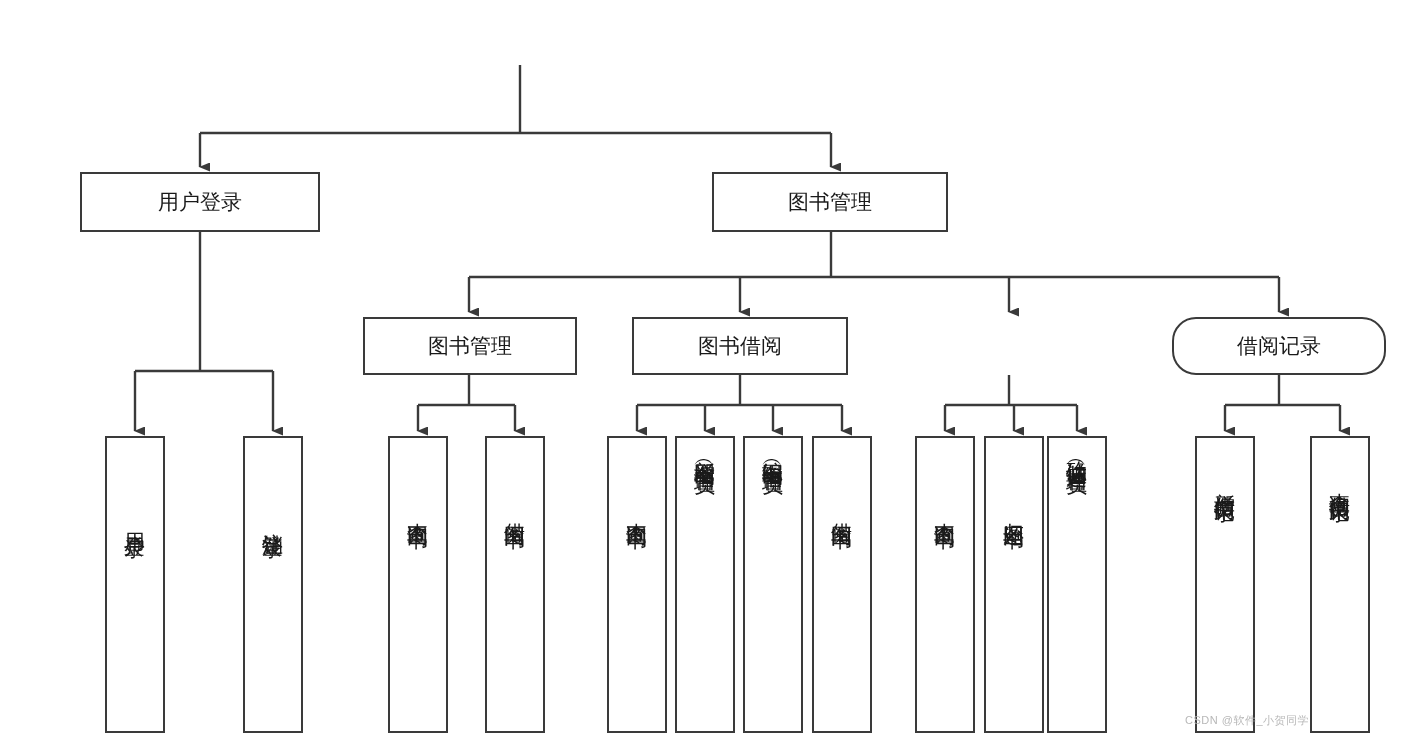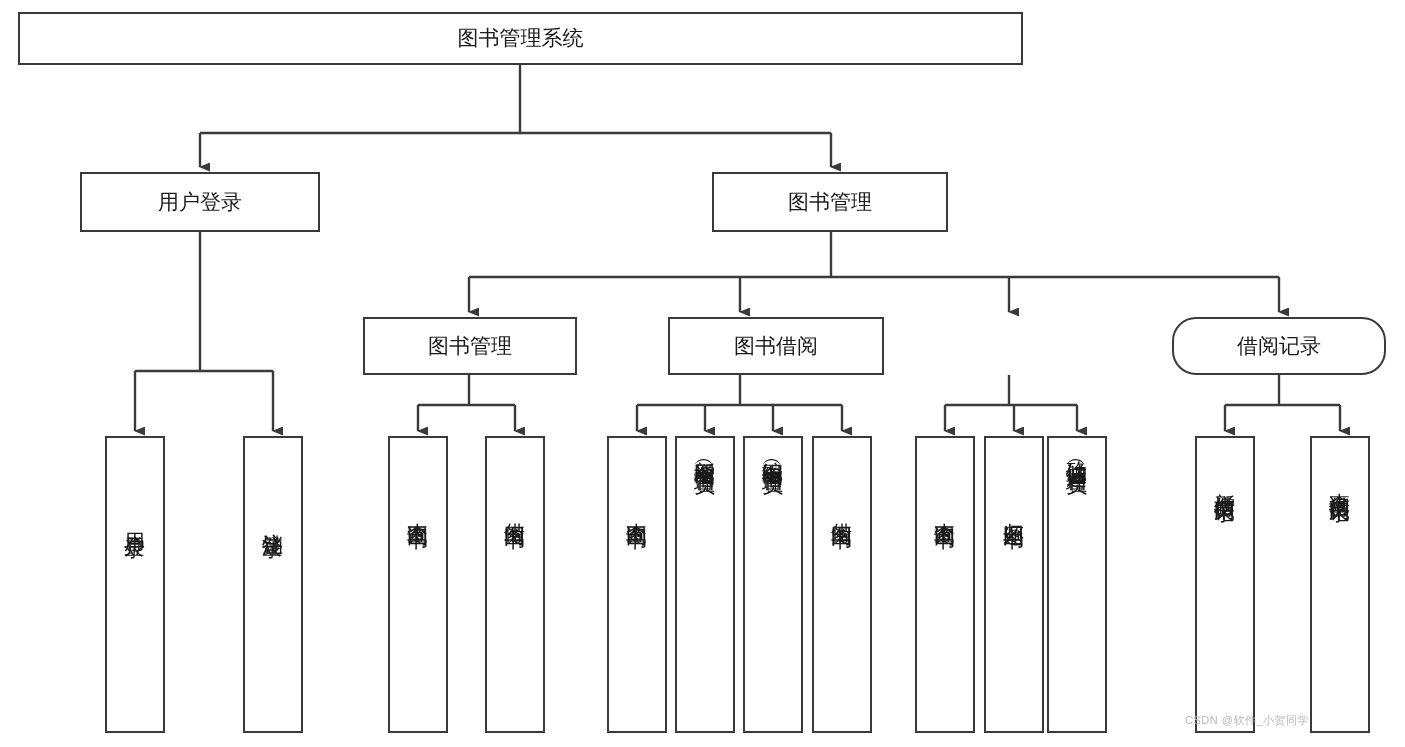--- a/index.html
+++ b/index.html
@@ -117,35 +117,32 @@
       <path d="M1014,405 L1014,431" marker-end="url(#arrow)"></path>
       <path d="M1077,405 L1077,431" marker-end="url(#arrow)"></path>
 
       <path d="M1279,375 L1279,405"></path>
       <path d="M1225,405 L1340,405"></path>
       <path d="M1225,405 L1225,431" marker-end="url(#arrow)"></path>
       <path d="M1340,405 L1340,431" marker-end="url(#arrow)"></path>
     </g>
   </svg>
 
-  <div class="node horiz" style="left:18px; top:12px; width:1005px; height:53px;">
-    <span class="label">图书管理系统</span>
-  </div>
 
   <div class="node horiz" style="left:80px; top:172px; width:240px; height:60px;">
     <span class="label">用户登录</span>
   </div>
   <div class="node horiz" style="left:712px; top:172px; width:236px; height:60px;">
     <span class="label">图书管理</span>
   </div>
 
   <div class="node horiz" style="left:363px; top:317px; width:214px; height:58px;">
     <span class="label">图书管理</span>
   </div>
-  <div class="node horiz" style="left:668px; top:317px; width:216px; height:58px;">
+  <div class="node horiz" style="left:632px; top:317px; width:216px; height:58px;">
     <span class="label">图书借阅</span>
   </div>
   <div class="node horiz" style="left:1172px; top:317px; width:214px; height:58px;border-radius:24px;">
     <span class="label">借阅记录</span>
   </div>
 
   <div class="node vert" style="left:105px; top:436px; width:60px; height:297px; padding-top:78px;">
     <span class="label">用户登录</span>
   </div>
   <div class="node vert" style="left:243px; top:436px; width:60px; height:297px; padding-top:78px;">

